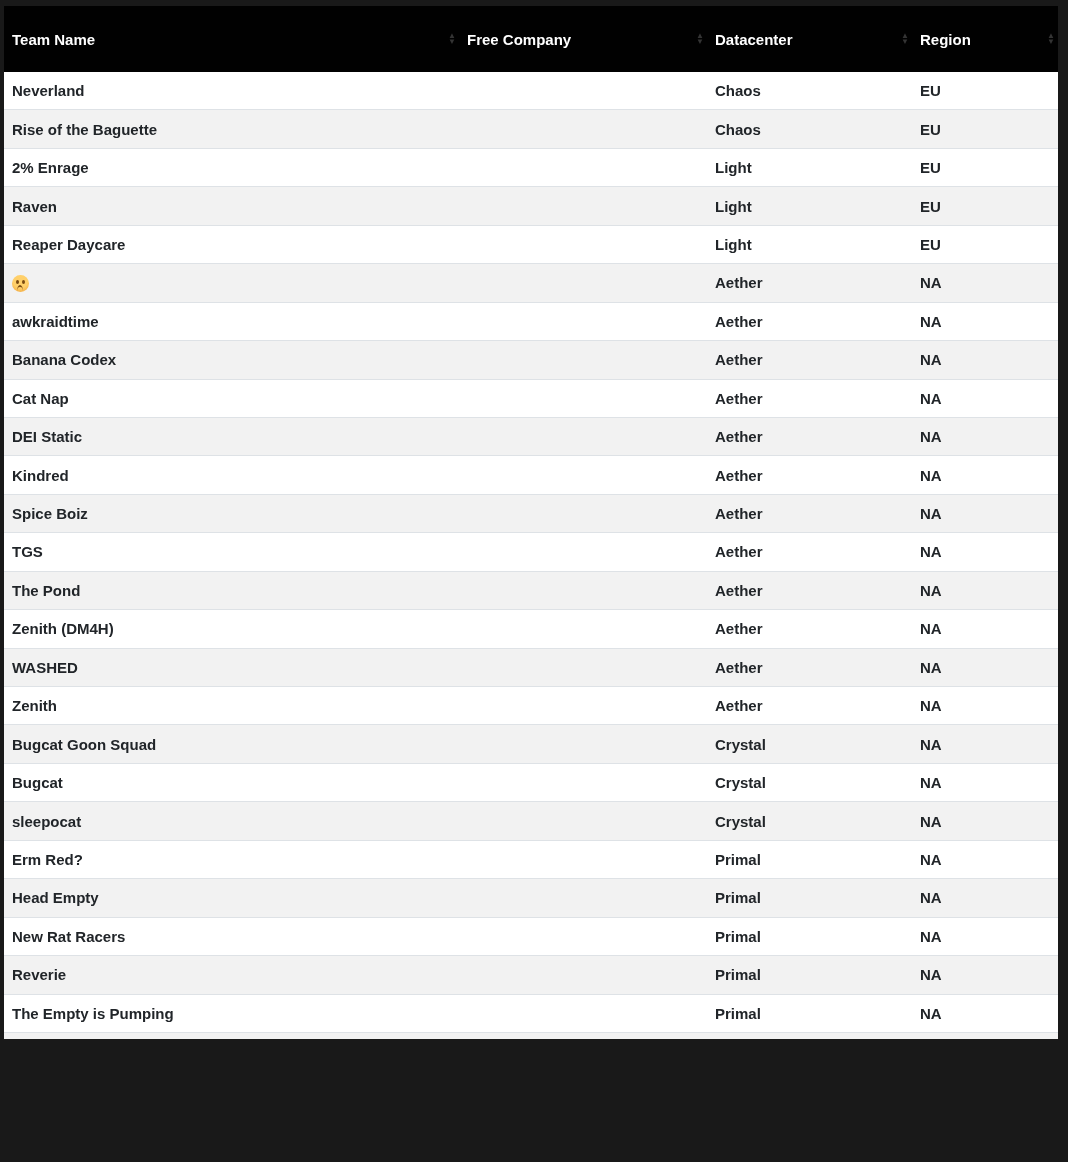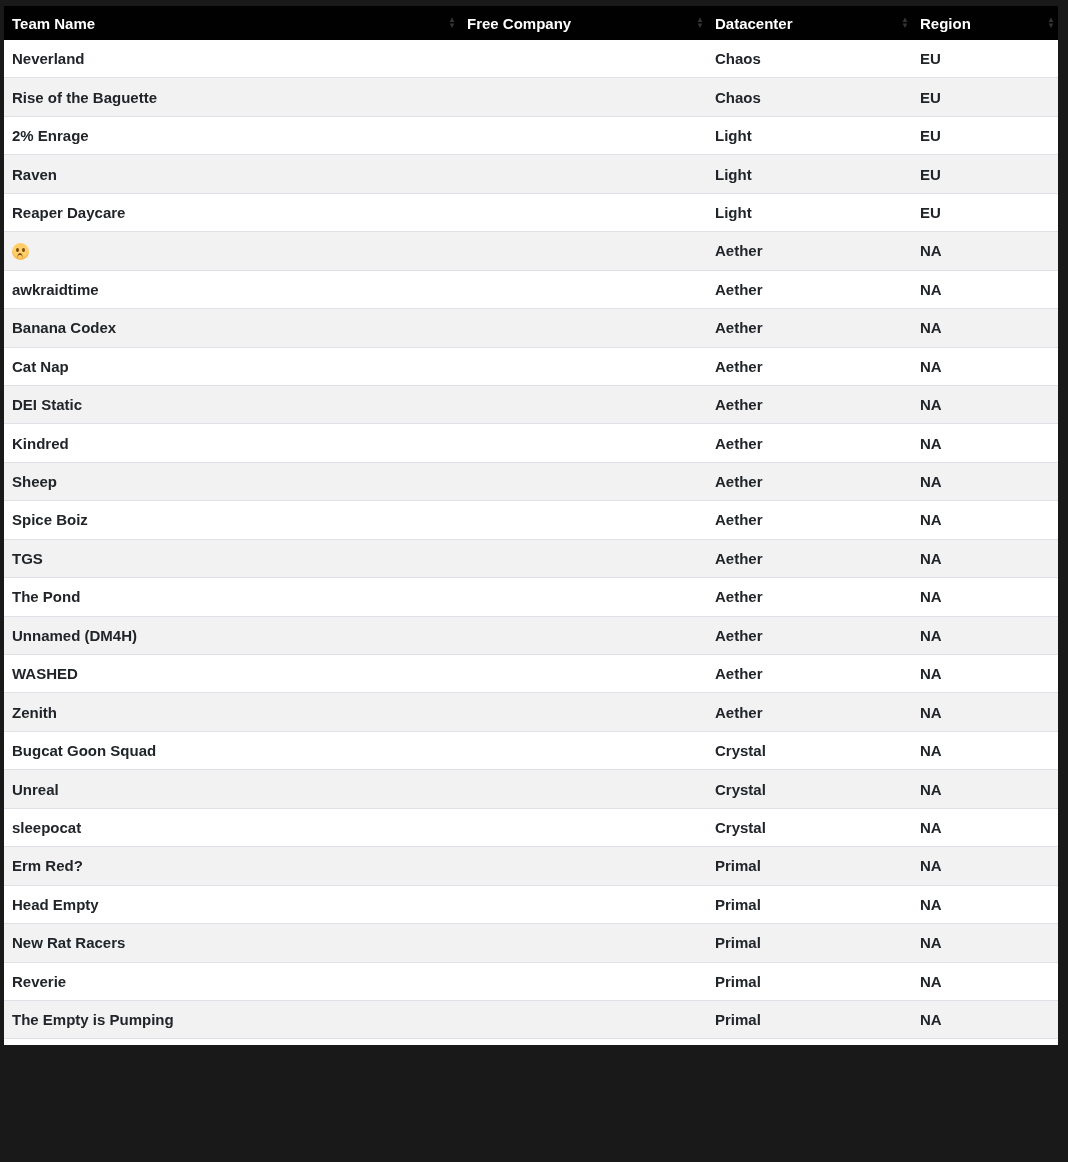--- a/index.html
+++ b/index.html
@@ -23,21 +23,21 @@
     table-layout: fixed;
   }
   thead th {
     background: #010101;
     color: #ffffff;
     height: 34px;
     text-align: left;
     vertical-align: middle;
     font-size: 15px;
     font-weight: bold;
-    padding: 0 8px;
+    padding: 16px 8px;
     position: relative;
     cursor: pointer;
   }
   .sort-icon {
     position: absolute;
     right: 3px;
     top: 50%;
     transform: translateY(-50%);
     color: #343434;
     font-size: 8px;
@@ -188,45 +188,39 @@
           <td>Aether</td>
           <td>NA</td>
         </tr>
         <tr>
           <td>Kindred</td>
           <td></td>
           <td>Aether</td>
           <td>NA</td>
         </tr>
         <tr>
-          <td>Sheep</td>
-          <td></td>
-          <td>Aether</td>
-          <td>NA</td>
-        </tr>
-        <tr>
           <td>Spice Boiz</td>
           <td></td>
           <td>Aether</td>
           <td>NA</td>
         </tr>
         <tr>
           <td>TGS</td>
           <td></td>
           <td>Aether</td>
           <td>NA</td>
         </tr>
         <tr>
           <td>The Pond</td>
           <td></td>
           <td>Aether</td>
           <td>NA</td>
         </tr>
         <tr>
-          <td>Unnamed (DM4H)</td>
+          <td>Zenith (DM4H)</td>
           <td></td>
           <td>Aether</td>
           <td>NA</td>
         </tr>
         <tr>
           <td>WASHED</td>
           <td></td>
           <td>Aether</td>
           <td>NA</td>
         </tr>
@@ -236,21 +230,21 @@
           <td>Aether</td>
           <td>NA</td>
         </tr>
         <tr>
           <td>Bugcat Goon Squad</td>
           <td></td>
           <td>Crystal</td>
           <td>NA</td>
         </tr>
         <tr>
-          <td>Unreal</td>
+          <td>Bugcat</td>
           <td></td>
           <td>Crystal</td>
           <td>NA</td>
         </tr>
         <tr>
           <td>sleepocat</td>
           <td></td>
           <td>Crystal</td>
           <td>NA</td>
         </tr>

